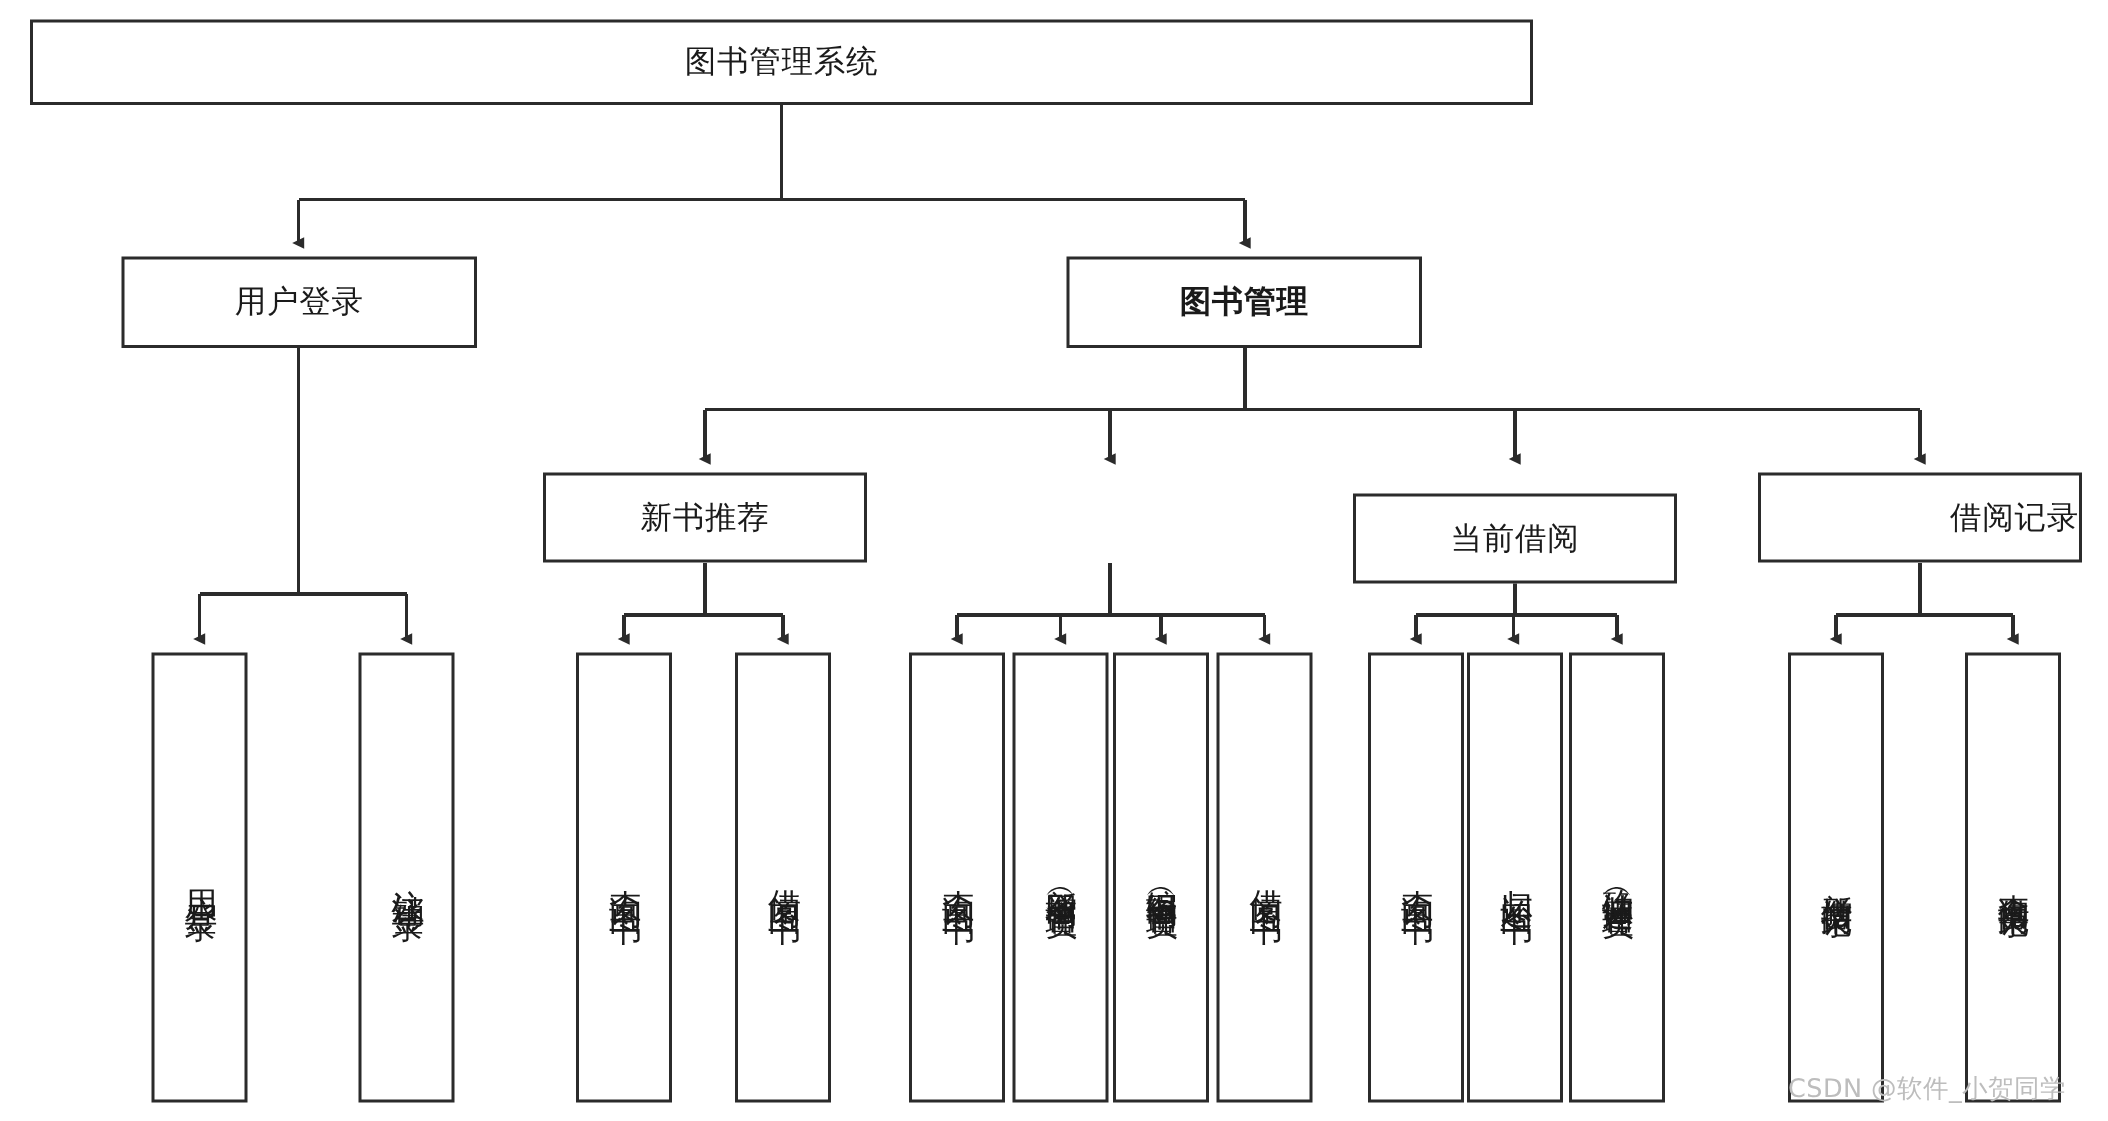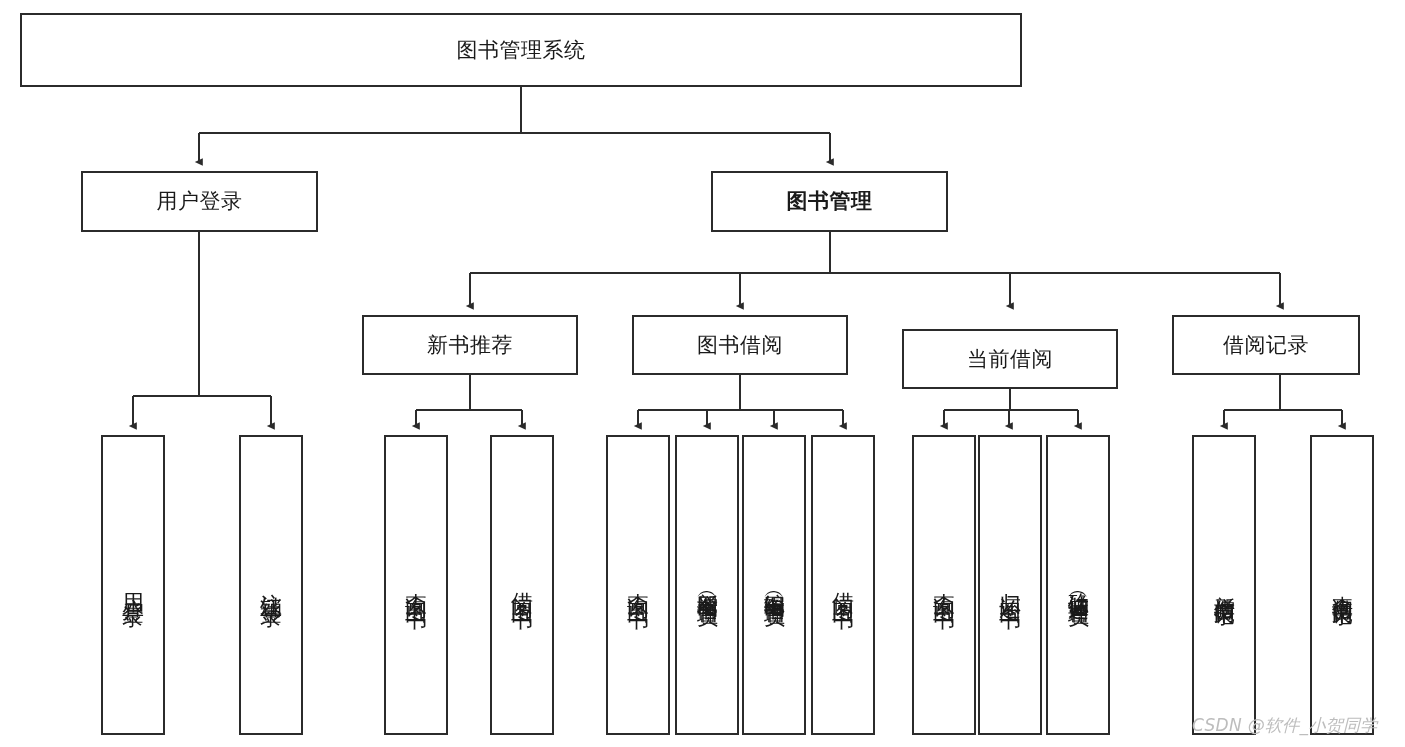--- a/index.html
+++ b/index.html
@@ -63,21 +63,20 @@
     font-size: 21px;
   }
   .watermark {
     position: absolute;
     left: 1192px;
     top: 714px;
     font-size: 17px;
     color: #bdbdbd;
     white-space: pre;
     letter-spacing: 0.3px;
-    font-style: italic;
   }
 </style>
 </head>
 <body>
 
 <div id="diagram-root">
 
   <svg class="connectors" viewBox="0 0 1405 747" xmlns="http://www.w3.org/2000/svg">
     <defs>
       <marker id="arrowhead" markerWidth="9" markerHeight="9" refX="4.2" refY="4.4" orient="auto" markerUnits="userSpaceOnUse">
@@ -121,41 +120,38 @@
       <path d="M1009,410 L1009,426" marker-end="url(#arrowhead)"></path>
       <path d="M1078,410 L1078,426" marker-end="url(#arrowhead)"></path>
 
       <path d="M1280,375 L1280,410"></path>
       <path d="M1224,410 L1342,410"></path>
       <path d="M1224,410 L1224,426" marker-end="url(#arrowhead)"></path>
       <path d="M1342,410 L1342,426" marker-end="url(#arrowhead)"></path>
     </g>
   </svg>
 
-  <div class="node horizontal" style="left:20px; top:13px; width:1002px; height:74px;font-family:Liberation Serif, serif;">
+  <div class="node horizontal" style="left:20px; top:13px; width:1002px; height:57px;font-family:Liberation Serif, serif;">
     <span class="label">图书管理系统</span>
   </div>
 
   <div class="node horizontal" style="left:81px; top:171px; width:237px; height:61px;">
     <span class="label">用户登录</span>
   </div>
   <div class="node horizontal" style="left:711px; top:171px; width:237px; height:61px;font-weight:bold;">
     <span class="label">图书管理</span>
   </div>
 
   <div class="node horizontal" style="left:362px; top:315px; width:216px; height:60px;justify-content:center;">
     <span class="label">新书推荐</span>
   </div>
-  <div class="node horizontal" style="left:632px; top:315px; width:216px; height:60px;">
-    <span class="label">图书借阅</span>
-  </div>
   <div class="node horizontal" style="left:902px; top:329px; width:216px; height:60px;">
     <span class="label">当前借阅</span>
   </div>
-  <div class="node horizontal" style="left:1172px; top:315px; width:188px; height:60px;">
+  <div class="node horizontal" style="left:1172px; top:315px; width:216px; height:60px;justify-content:flex-end;">
     <span class="label">借阅记录</span>
   </div>
 
   <div class="node vertical" style="left:101px; top:435px; width:64px; height:300px;">
     <span class="label">用户登录</span>
   </div>
   <div class="node vertical" style="left:239px; top:435px; width:64px; height:300px;">
     <span class="label">注销登录</span>
   </div>
 

